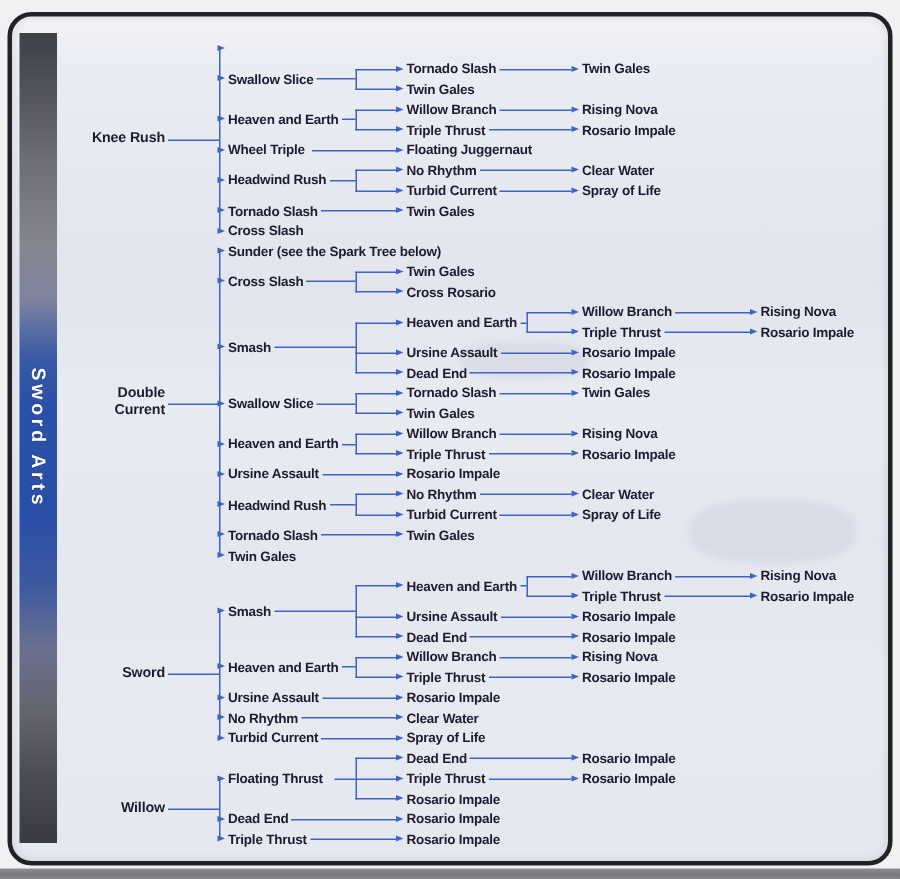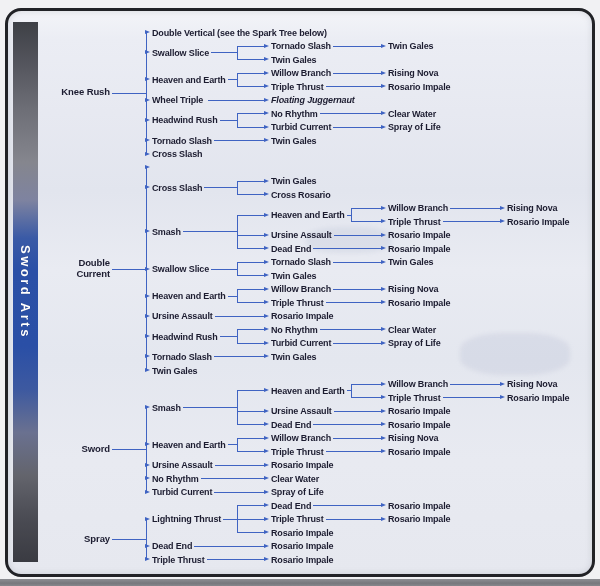--- a/index.html
+++ b/index.html
@@ -67,21 +67,20 @@
 
 <div class="sidebar-bar">
   <span class="sidebar-title">Sword Arts</span>
 </div>
 
 <div id="tree">
     <div class="nl root" style="left: 50px; width: 60px; top: 93.34px;">Knee Rush</div>
     <div class="lh" style="left: 112px; top: 92.84px; width: 34px;"></div>
     <div class="lv" style="left: 146px; top: 32px; height: 122.68px;"></div>
     <div class="ar" style="left: 145px; top: 30px;"></div>
-    <div class="nl" style="left: 152px; top: 32.5px;">Double Vertical (see the Spark Tree below)</div>
     <div class="ar" style="left: 145px; top: 50.28px;"></div>
     <div class="nl" style="left: 152px; top: 52.78px;">Swallow Slice</div>
     <div class="lh" style="left: 211px; top: 52.28px; width: 26px;"></div>
     <div class="lv" style="left: 237px; top: 45.52px; height: 14.52px;"></div>
     <div class="lh" style="left: 237px; top: 45.52px; width: 27px;"></div>
     <div class="ar" style="left: 264px; top: 43.52px;"></div>
     <div class="nl" style="left: 271px; top: 46.02px;">Tornado Slash</div>
     <div class="nl" style="left: 388px; top: 46.02px;">Twin Gales</div>
     <div class="lh" style="left: 333px; top: 45.52px; width: 48px;"></div>
     <div class="ar" style="left: 381px; top: 43.52px;"></div>
@@ -99,21 +98,21 @@
     <div class="lh" style="left: 333px; top: 72.56px; width: 48px;"></div>
     <div class="ar" style="left: 381px; top: 70.56px;"></div>
     <div class="lh" style="left: 237px; top: 86.08px; width: 27px;"></div>
     <div class="ar" style="left: 264px; top: 84.08px;"></div>
     <div class="nl" style="left: 271px; top: 86.58px;">Triple Thrust</div>
     <div class="nl" style="left: 388px; top: 86.58px;">Rosario Impale</div>
     <div class="lh" style="left: 326px; top: 86.08px; width: 55px;"></div>
     <div class="ar" style="left: 381px; top: 84.08px;"></div>
     <div class="ar" style="left: 145px; top: 97.6px;"></div>
     <div class="nl" style="left: 152px; top: 100.1px;">Wheel Triple</div>
-    <div class="nl" style="left: 271px; top: 100.1px; font-style: italic;">Floating Juggernaut</div>
+    <div class="nl" style="left: 271px; top: 100.1px;">Floating Juggernaut</div>
     <div class="lh" style="left: 208px; top: 99.6px; width: 56px;"></div>
     <div class="ar" style="left: 264px; top: 97.6px;"></div>
     <div class="ar" style="left: 145px; top: 117.88px;"></div>
     <div class="nl" style="left: 152px; top: 120.38px;">Headwind Rush</div>
     <div class="lh" style="left: 220px; top: 119.88px; width: 17px;"></div>
     <div class="lv" style="left: 237px; top: 113.12px; height: 14.52px;"></div>
     <div class="lh" style="left: 237px; top: 113.12px; width: 27px;"></div>
     <div class="ar" style="left: 264px; top: 111.12px;"></div>
     <div class="nl" style="left: 271px; top: 113.62px;">No Rhythm</div>
     <div class="nl" style="left: 388px; top: 113.62px;">Clear Water</div>
@@ -129,20 +128,21 @@
     <div class="nl" style="left: 152px; top: 140.66px;">Tornado Slash</div>
     <div class="nl" style="left: 271px; top: 140.66px;">Twin Gales</div>
     <div class="lh" style="left: 214px; top: 140.16px; width: 50px;"></div>
     <div class="ar" style="left: 264px; top: 138.16px;"></div>
     <div class="ar" style="left: 145px; top: 151.68px;"></div>
     <div class="nl" style="left: 152px; top: 154.18px;">Cross Slash</div>
     <div class="nl root" style="left: 50px; width: 60px; top: 269.1px;">Double Current</div>
     <div class="lh" style="left: 112px; top: 268.6px; width: 34px;"></div>
     <div class="lv" style="left: 146px; top: 167.2px; height: 203.8px;"></div>
     <div class="ar" style="left: 145px; top: 165.2px;"></div>
+    <div class="nl" style="left: 152px; top: 167.7px;">Sunder (see the Spark Tree below)</div>
     <div class="ar" style="left: 145px; top: 185.48px;"></div>
     <div class="nl" style="left: 152px; top: 187.98px;">Cross Slash</div>
     <div class="lh" style="left: 204px; top: 187.48px; width: 33px;"></div>
     <div class="lv" style="left: 237px; top: 180.72px; height: 14.52px;"></div>
     <div class="lh" style="left: 237px; top: 180.72px; width: 27px;"></div>
     <div class="ar" style="left: 264px; top: 178.72px;"></div>
     <div class="nl" style="left: 271px; top: 181.22px;">Twin Gales</div>
     <div class="lh" style="left: 237px; top: 194.24px; width: 27px;"></div>
     <div class="ar" style="left: 264px; top: 192.24px;"></div>
     <div class="nl" style="left: 271px; top: 194.74px;">Cross Rosario</div>
@@ -296,25 +296,25 @@
     <div class="ar" style="left: 145px; top: 476.16px;"></div>
     <div class="nl" style="left: 152px; top: 478.66px;">No Rhythm</div>
     <div class="nl" style="left: 271px; top: 478.66px;">Clear Water</div>
     <div class="lh" style="left: 201px; top: 478.16px; width: 63px;"></div>
     <div class="ar" style="left: 264px; top: 476.16px;"></div>
     <div class="ar" style="left: 145px; top: 489.68px;"></div>
     <div class="nl" style="left: 152px; top: 492.18px;">Turbid Current</div>
     <div class="nl" style="left: 271px; top: 492.18px;">Spray of Life</div>
     <div class="lh" style="left: 214px; top: 491.68px; width: 50px;"></div>
     <div class="ar" style="left: 264px; top: 489.68px;"></div>
-    <div class="nl root" style="left: 50px; width: 60px; top: 539.5px;">Spray</div>
+    <div class="nl root" style="left: 50px; width: 60px; top: 539.5px;">Willow</div>
     <div class="lh" style="left: 112px; top: 539px; width: 34px;"></div>
     <div class="lv" style="left: 146px; top: 518.72px; height: 41.56px;"></div>
     <div class="ar" style="left: 145px; top: 516.72px;"></div>
-    <div class="nl" style="left: 152px; top: 519.22px;">Lightning Thrust</div>
+    <div class="nl" style="left: 152px; top: 519.22px;">Floating Thrust</div>
     <div class="lh" style="left: 223px; top: 518.72px; width: 14px;"></div>
     <div class="lv" style="left: 237px; top: 505.2px; height: 28.04px;"></div>
     <div class="lh" style="left: 237px; top: 505.2px; width: 27px;"></div>
     <div class="ar" style="left: 264px; top: 503.2px;"></div>
     <div class="nl" style="left: 271px; top: 505.7px;">Dead End</div>
     <div class="nl" style="left: 388px; top: 505.7px;">Rosario Impale</div>
     <div class="lh" style="left: 313px; top: 505.2px; width: 68px;"></div>
     <div class="ar" style="left: 381px; top: 503.2px;"></div>
     <div class="lh" style="left: 237px; top: 518.72px; width: 27px;"></div>
     <div class="ar" style="left: 264px; top: 516.72px;"></div>

